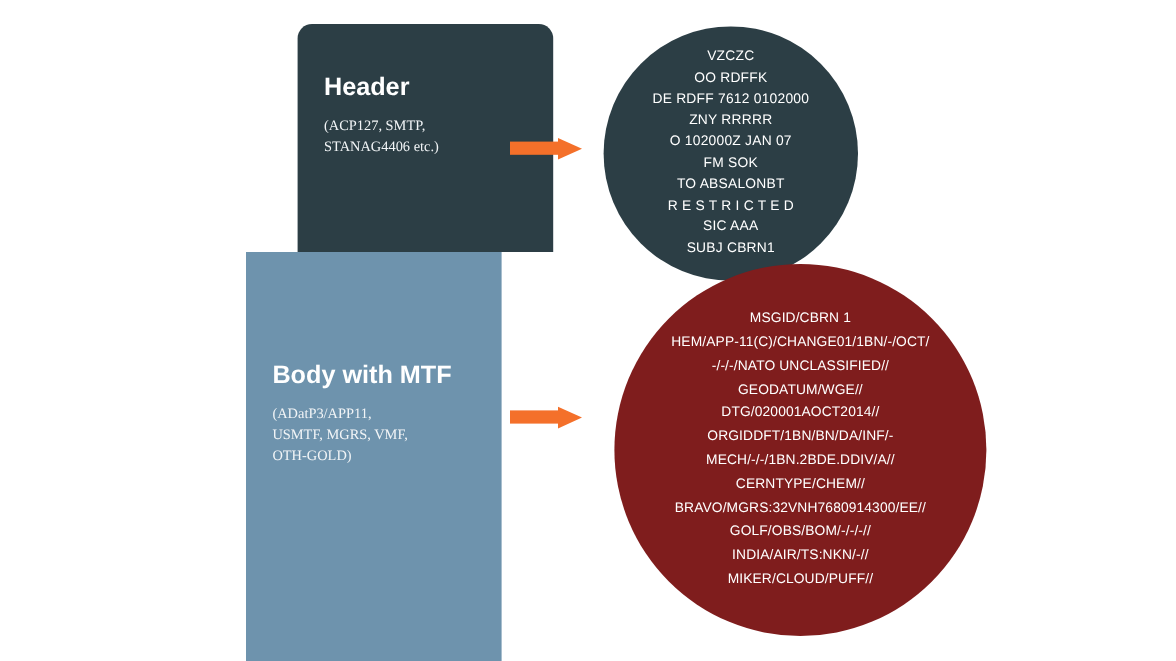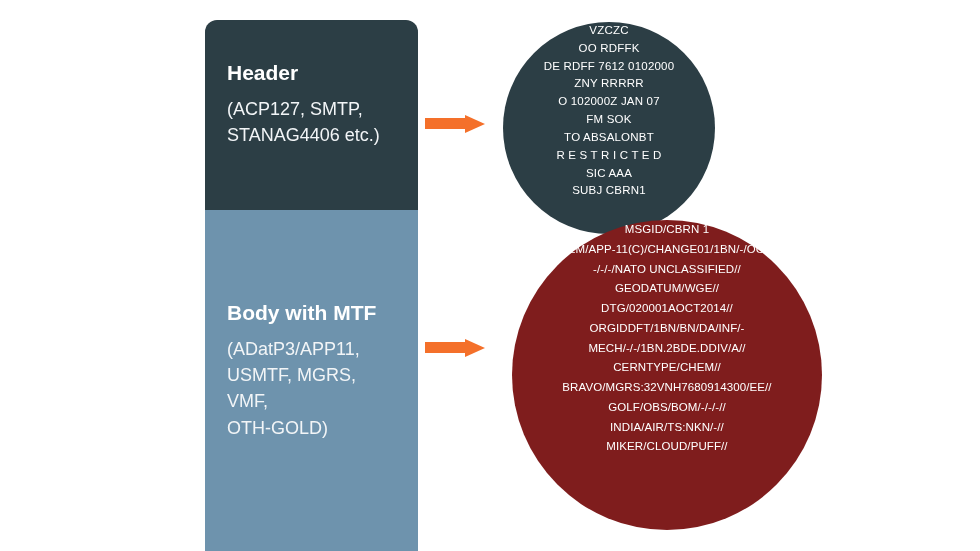--- a/index.html
+++ b/index.html
@@ -29,42 +29,44 @@
     width: 213px;
     box-sizing: border-box;
   }
   .panel-top {
     top: 20px;
     height: 190px;
     background: #2c3e45;
     border-top-left-radius: 12px;
     border-top-right-radius: 12px;
     padding: 40px 22px 0 22px;
+    margin-left: 43px;
   }
   .panel-bottom {
     top: 210px;
     height: 369px;
     background: #6e93ad;
     border-bottom-left-radius: 12px;
     border-bottom-right-radius: 12px;
     padding: 90px 22px 0 22px;
   }
   .panel-title {
     color: #ffffff;
     font-size: 21px;
     font-weight: bold;
     line-height: 1.25;
     margin: 0 0 10px 0;
   }
   .panel-sub {
     color: #f2f5f7;
-    font-size: 18px;
+    font-size: 12px;
     line-height: 1.45;
     margin: 0;
     white-space: pre-line;
+    font-family: Liberation Serif, serif;
   }
 
   
   .arrow {
     position: absolute;
     height: 16px;
     width: 62px;
   }
   .arrow .shaft {
     position: absolute;
@@ -85,20 +87,21 @@
     border-left: 20px solid #f4702a;
   }
   .arrow-top { left: 425px; top: 115px; }
   .arrow-bottom { left: 425px; top: 339px; }
 
   
   .circle {
     position: absolute;
     border-radius: 50%;
     display: flex;
+    align-items: center;
     justify-content: center;
     box-sizing: border-box;
   }
   .circle-top {
     left: 503px;
     top: 22px;
     width: 212px;
     height: 212px;
     background: #2c3e45;
   }

